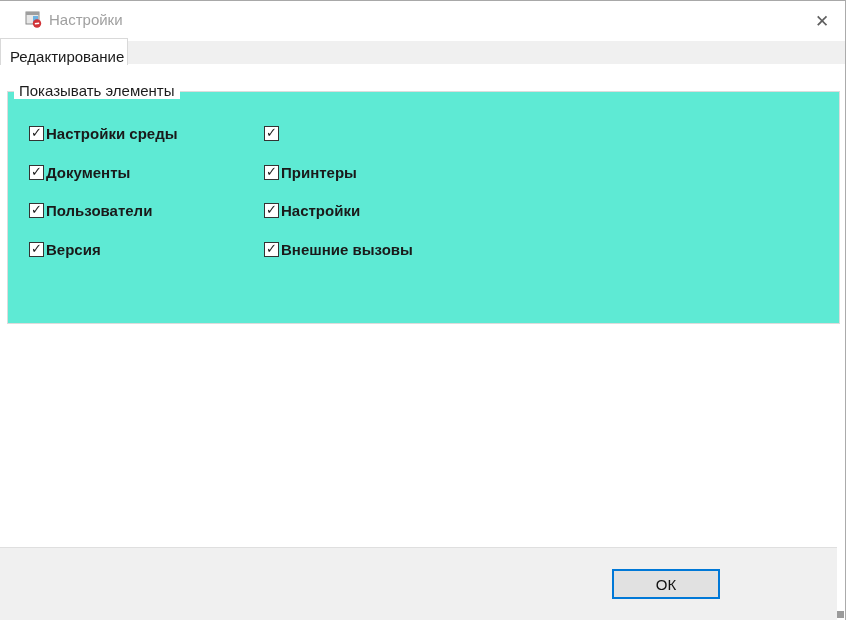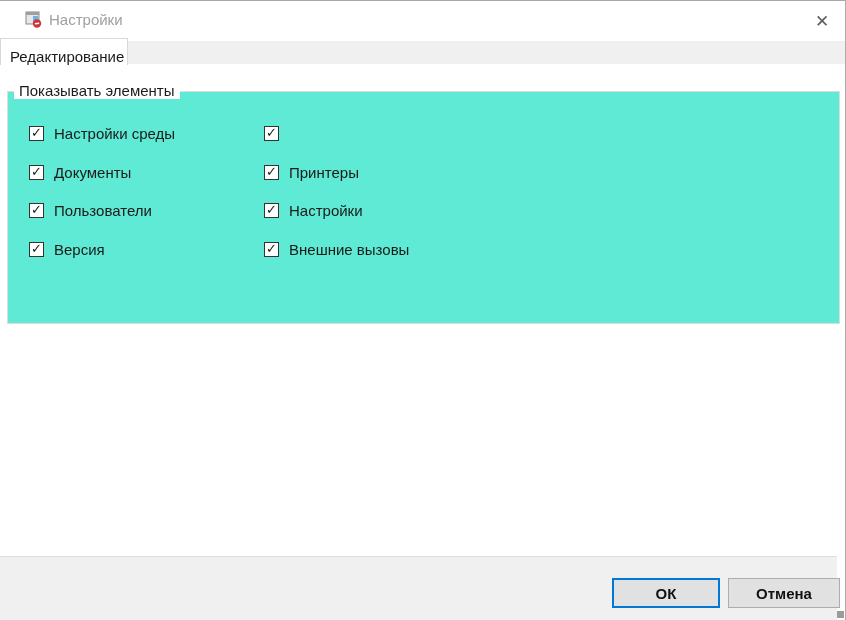--- a/index.html
+++ b/index.html
@@ -54,25 +54,25 @@
   .c0{left:21px}.c1{left:256px}
   .r0{top:31px}.r1{top:70px}.r2{top:108px}.r3{top:147px}
   .cb-box{
     width:13px;height:13px;border:1px solid #333333;background:#fff;
     display:flex;align-items:center;justify-content:center;flex:0 0 auto;
   }
   .cb-check{
     font-size:13px;line-height:13px;color:#1a1a1a;
     transform:translateY(-1px);
   }
-  .cb-label{margin-left:10px;font-size:15px;color:#1a1a1a;white-space:nowrap;}
+  .cb-label{margin-left:2px;font-size:15px;color:#1a1a1a;white-space:nowrap;font-weight:bold;}
   
   .footer{
-    position:absolute;left:0;right:8px;bottom:0;height:64px;
-    background:#f0f0f0;border-top:1px solid #dfdfdf;box-sizing:border-box;font-weight:bold;
+    position:absolute;left:0;right:8px;bottom:0;height:73px;
+    background:#f0f0f0;border-top:1px solid #dfdfdf;box-sizing:border-box;
   }
   .btn{
     position:absolute;top:21px;height:30px;box-sizing:border-box;
     background:#e1e1e1;font-size:15px;color:#111;
     display:flex;align-items:center;justify-content:center;cursor:default;
   }
   .btn-ok{left:612px;width:108px;border:2px solid #0078d7;}
   .btn-cancel{left:728px;width:112px;border:1px solid #adadad;}
   .resize-grip{
     position:absolute;right:1px;bottom:2px;width:7px;height:7px;background:#9b9b9b;
@@ -156,19 +156,16 @@
           <span class="cb-check">✓</span>
         </span>
       <span class="cb-label">Внешние вызовы</span>
     </div>
   </div>
 
   <div class="footer">
     <div class="btn btn-ok">
       <span>ОК</span>
     </div>
-    <div class="btn btn-cancel">
-      <span>Отмена</span>
-    </div>
   </div>
 
   <div class="resize-grip"></div>
 </div>
 
 </body></html>

